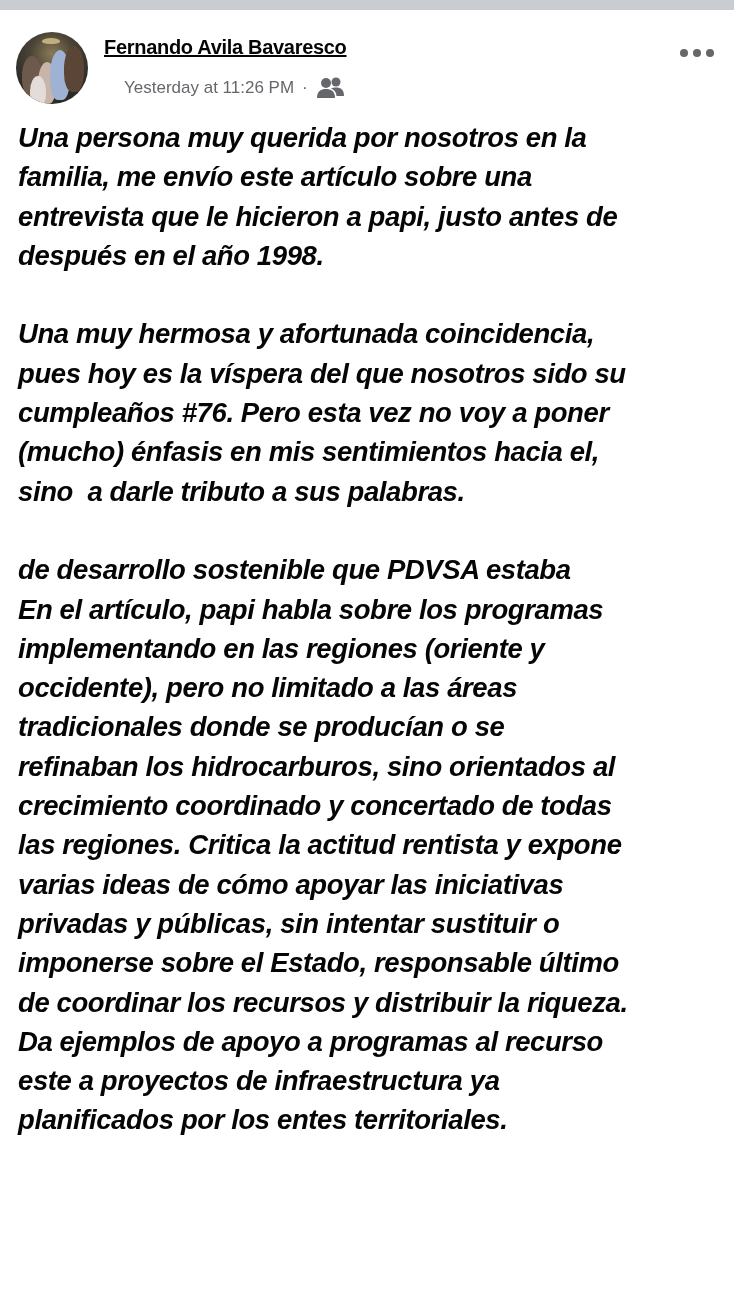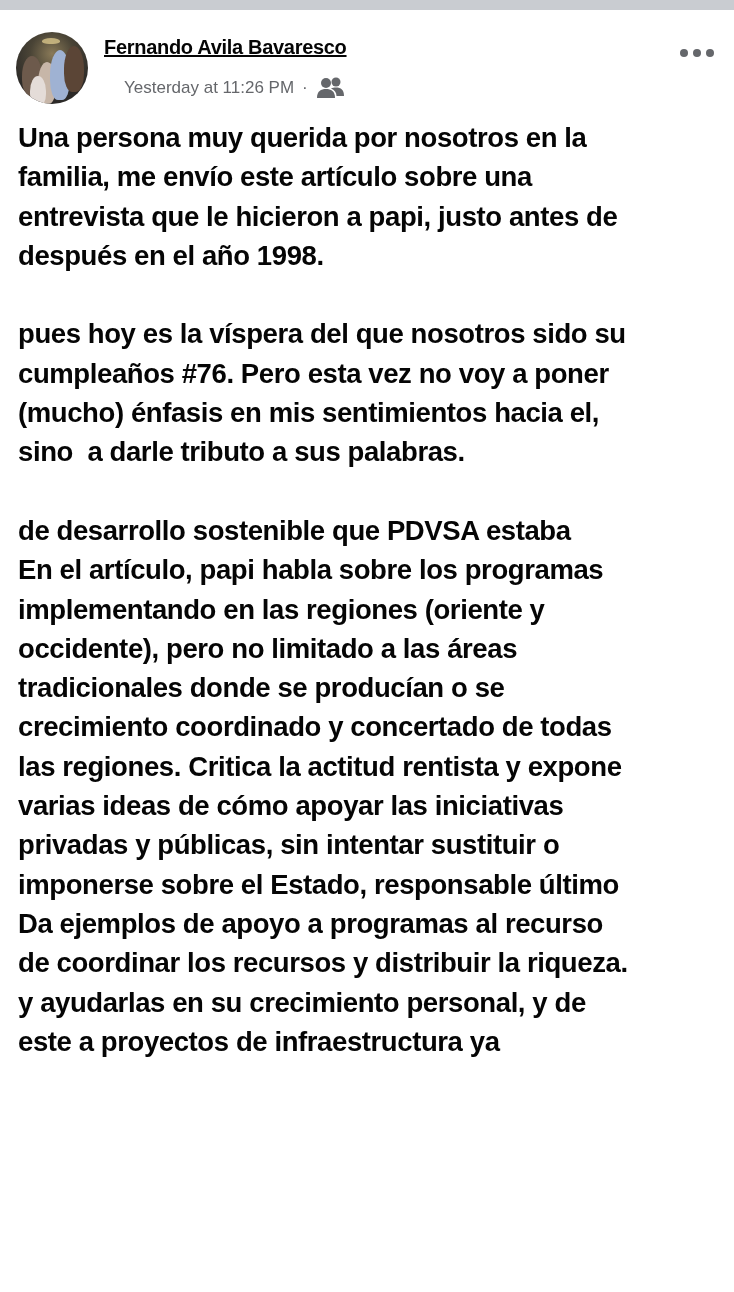--- a/index.html
+++ b/index.html
@@ -28,21 +28,21 @@
       position: absolute; right: 20px; top: 36px; width: 34px; height: 14px;
       display: flex; justify-content: space-between; align-items: center; cursor: pointer;
     }
     .more span { width: 8px; height: 8px; border-radius: 50%; background: #65676b; display: block; }
     .body {
       position: absolute; left: 18px; top: 118px; width: 700px;
       font-size: 27.5px; line-height: 39.3px; color: #050505; font-weight: bold;
       letter-spacing: -0.4px;
     }
     .para { margin: 0 0 39.3px 0; }
-    .line { display: block; white-space: nowrap; }
+    .line { display: block; white-space: nowrap; font-style: italic; }
   </style>
 </head>
 <body>
 
 <div class="topbar"></div>
 
 <div class="header">
   <div class="avatar">
     <div class="p" style="left:6px;top:24px;width:20px;height:40px;background:#6d5a4c;"></div>
     <div class="p" style="left:22px;top:30px;width:18px;height:42px;background:#c7b6a8;"></div>
@@ -72,34 +72,36 @@
 </div>
 
 <div class="body">
   <div class="para">
     <span class="line">Una persona muy querida por nosotros en la</span>
     <span class="line">familia, me envío este artículo sobre una</span>
     <span class="line">entrevista que le hicieron a papi, justo antes de</span>
     <span class="line">después en el año 1998.</span>
   </div>
   <div class="para">
+    <span class="line">Una muy hermosa y afortunada coincidencia,</span>
     <span class="line">pues hoy es la víspera del que nosotros sido su</span>
     <span class="line">cumpleaños #76. Pero esta vez no voy a poner</span>
     <span class="line">(mucho) énfasis en mis sentimientos hacia el,</span>
     <span class="line" style="white-space:pre;">sino  a darle tributo a sus palabras.</span>
   </div>
   <div class="para">
     <span class="line">de desarrollo sostenible que PDVSA estaba</span>
     <span class="line">En el artículo, papi habla sobre los programas</span>
     <span class="line">implementando en las regiones (oriente y</span>
     <span class="line">occidente), pero no limitado a las áreas</span>
     <span class="line">tradicionales donde se producían o se</span>
+    <span class="line">refinaban los hidrocarburos, sino orientados al</span>
     <span class="line">crecimiento coordinado y concertado de todas</span>
     <span class="line">las regiones. Critica la actitud rentista y expone</span>
     <span class="line">varias ideas de cómo apoyar las iniciativas</span>
     <span class="line">privadas y públicas, sin intentar sustituir o</span>
     <span class="line">imponerse sobre el Estado, responsable último</span>
+    <span class="line">de coordinar los recursos y distribuir la riqueza.</span>
     <span class="line">Da ejemplos de apoyo a programas al recurso</span>
-    <span class="line">de coordinar los recursos y distribuir la riqueza.</span>
-    <span class="line">y ayudarlas en su crecimiento personal, y de</span>
     <span class="line">este a proyectos de infraestructura ya</span>
+    <span class="line">planificados por los entes territoriales.</span>
   </div>
 </div>
 
 </body></html>

